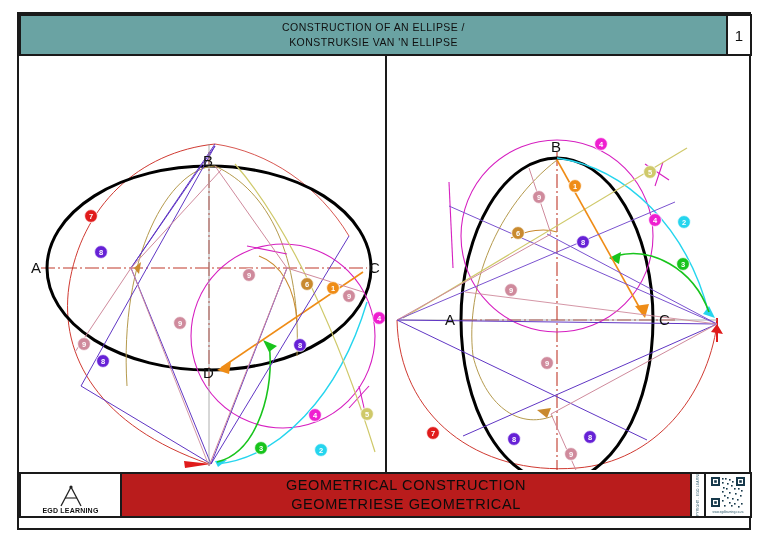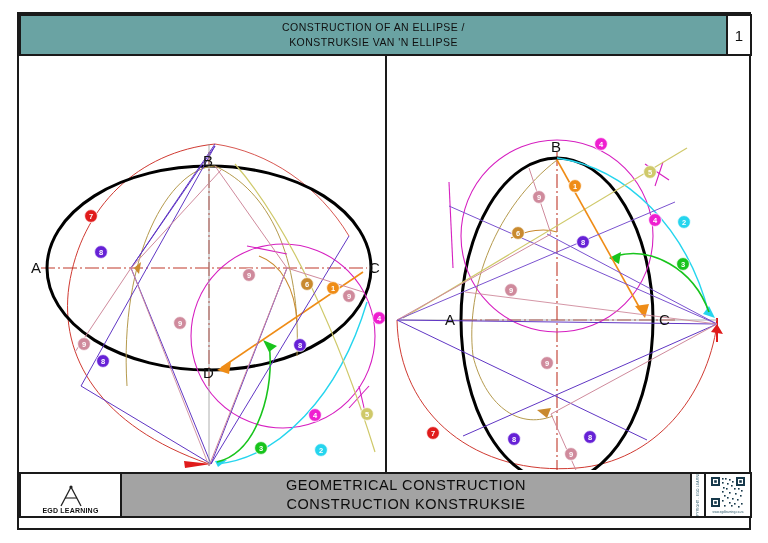--- a/index.html
+++ b/index.html
@@ -25,21 +25,21 @@
 
   
   .bottomblock{position:absolute;left:19px;top:472px;width:733px;height:46px;
                display:flex;box-sizing:border-box;}
   .logobox{width:103px;height:46px;background:#fff;border:2px solid #1a1a1a;
            box-sizing:border-box;display:flex;flex-direction:column;
            align-items:center;justify-content:flex-end;padding-bottom:2px;}
   .logomark{width:42px;height:24px;display:block;}
   .logotext{font-size:7px;font-weight:bold;color:#111;letter-spacing:.2px;
             margin-top:-1px;}
-  .bottomtitle{flex:1;background:#a3a3a3;border:2px solid #1a1a1a;
+  .bottomtitle{flex:1;background:#b91c1c;border:2px solid #1a1a1a;
                border-left:none;box-sizing:border-box;
                display:flex;flex-direction:column;align-items:center;justify-content:center;}
   .bottomtitle .bline{font-size:14.5px;color:#0c0c0c;letter-spacing:.6px;line-height:19px;}
   .copybox{width:14px;height:46px;background:#fff;border:2px solid #1a1a1a;
            border-left:none;box-sizing:border-box;
            display:flex;align-items:center;justify-content:center;overflow:hidden;}
   .copytext{font-size:3.4px;color:#2c5a6a;white-space:nowrap;
             transform:rotate(-90deg);letter-spacing:.2px;}
   .qrbox{width:46px;height:46px;background:#fff;border:2px solid #1a1a1a;
          border-left:none;box-sizing:border-box;
@@ -326,21 +326,21 @@
         <line x1="21" y1="3" x2="11" y2="22" stroke="#222" stroke-width="1.3"></line>
         <line x1="21" y1="3" x2="31" y2="22" stroke="#222" stroke-width="1.3"></line>
         <line x1="15" y1="14" x2="27" y2="14" stroke="#222" stroke-width="1.1"></line>
         <circle cx="21" cy="3" r="1.6" fill="#222"></circle>
       </svg>
       <div class="logotext">EGD LEARNING</div>
     </div>
 
     <div class="bottomtitle">
       <div class="bline">GEOMETRICAL CONSTRUCTION</div>
-      <div class="bline">CONSTRUCTION KONSTRUKSIE</div>
+      <div class="bline">GEOMETRIESE GEOMETRICAL</div>
     </div>
 
     <div class="copybox">
       <div class="copytext">COPYRIGHT - EGD LEARNING</div>
     </div>
 
     <div class="qrbox">
       <svg width="36" height="34" viewBox="0 0 36 34">
         <rect x="0" y="0" width="36" height="32" fill="#fff"></rect>
         <g fill="#16384a">

